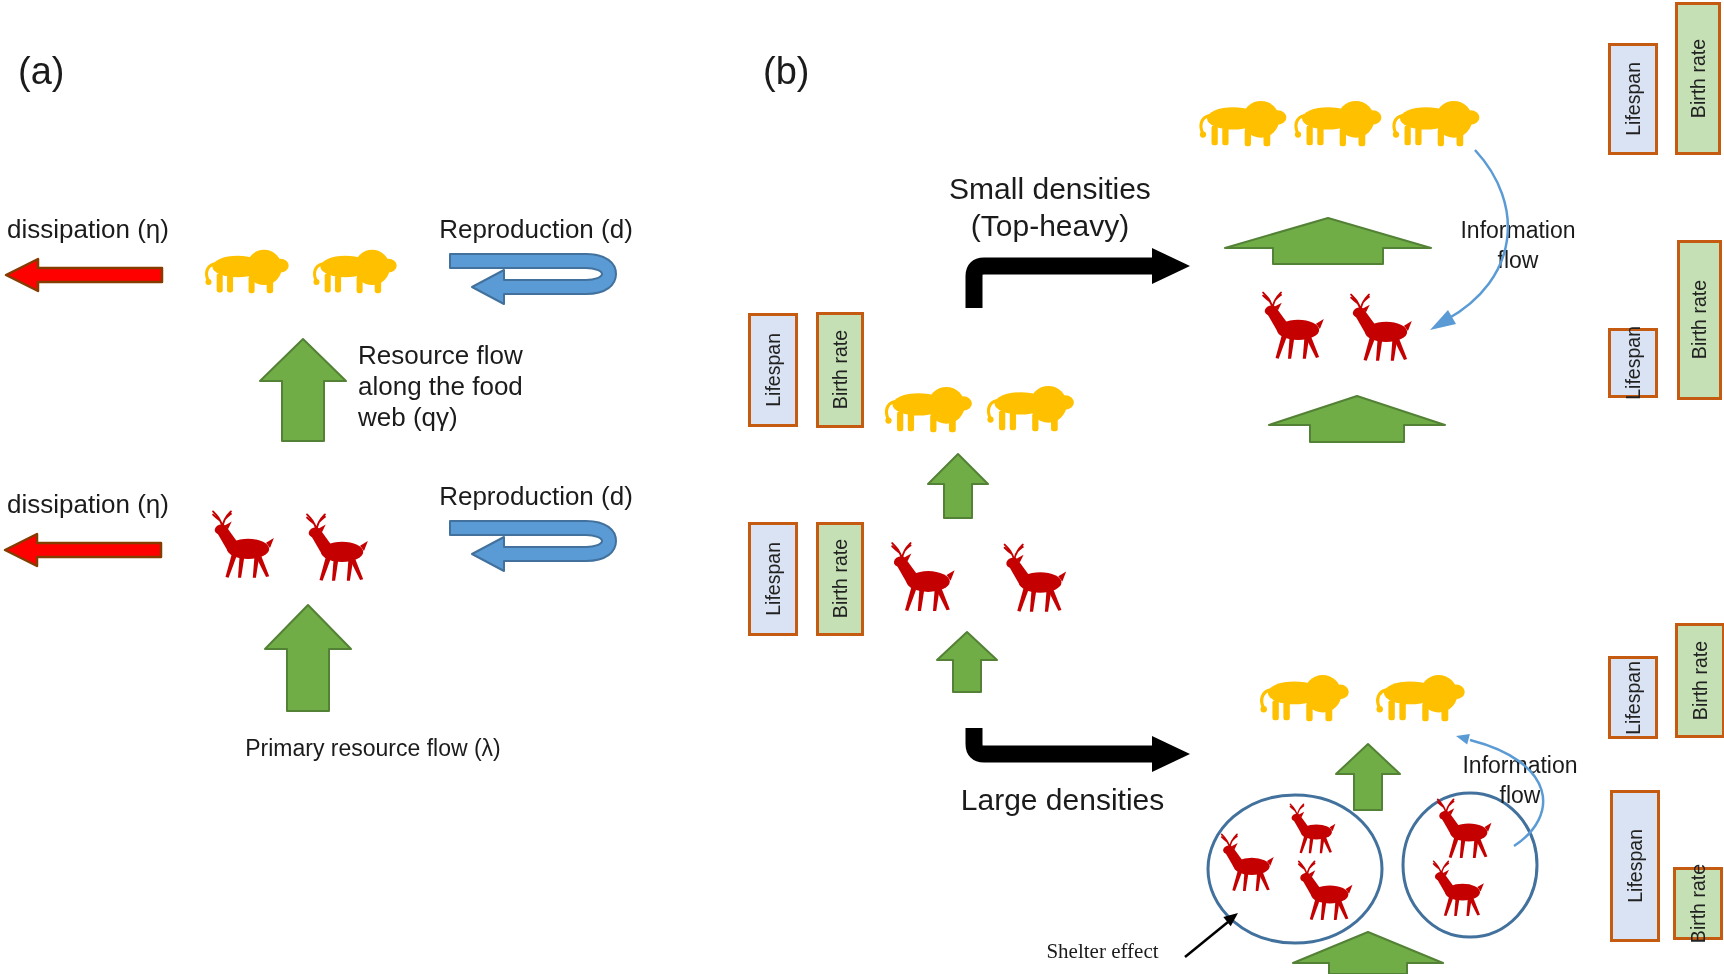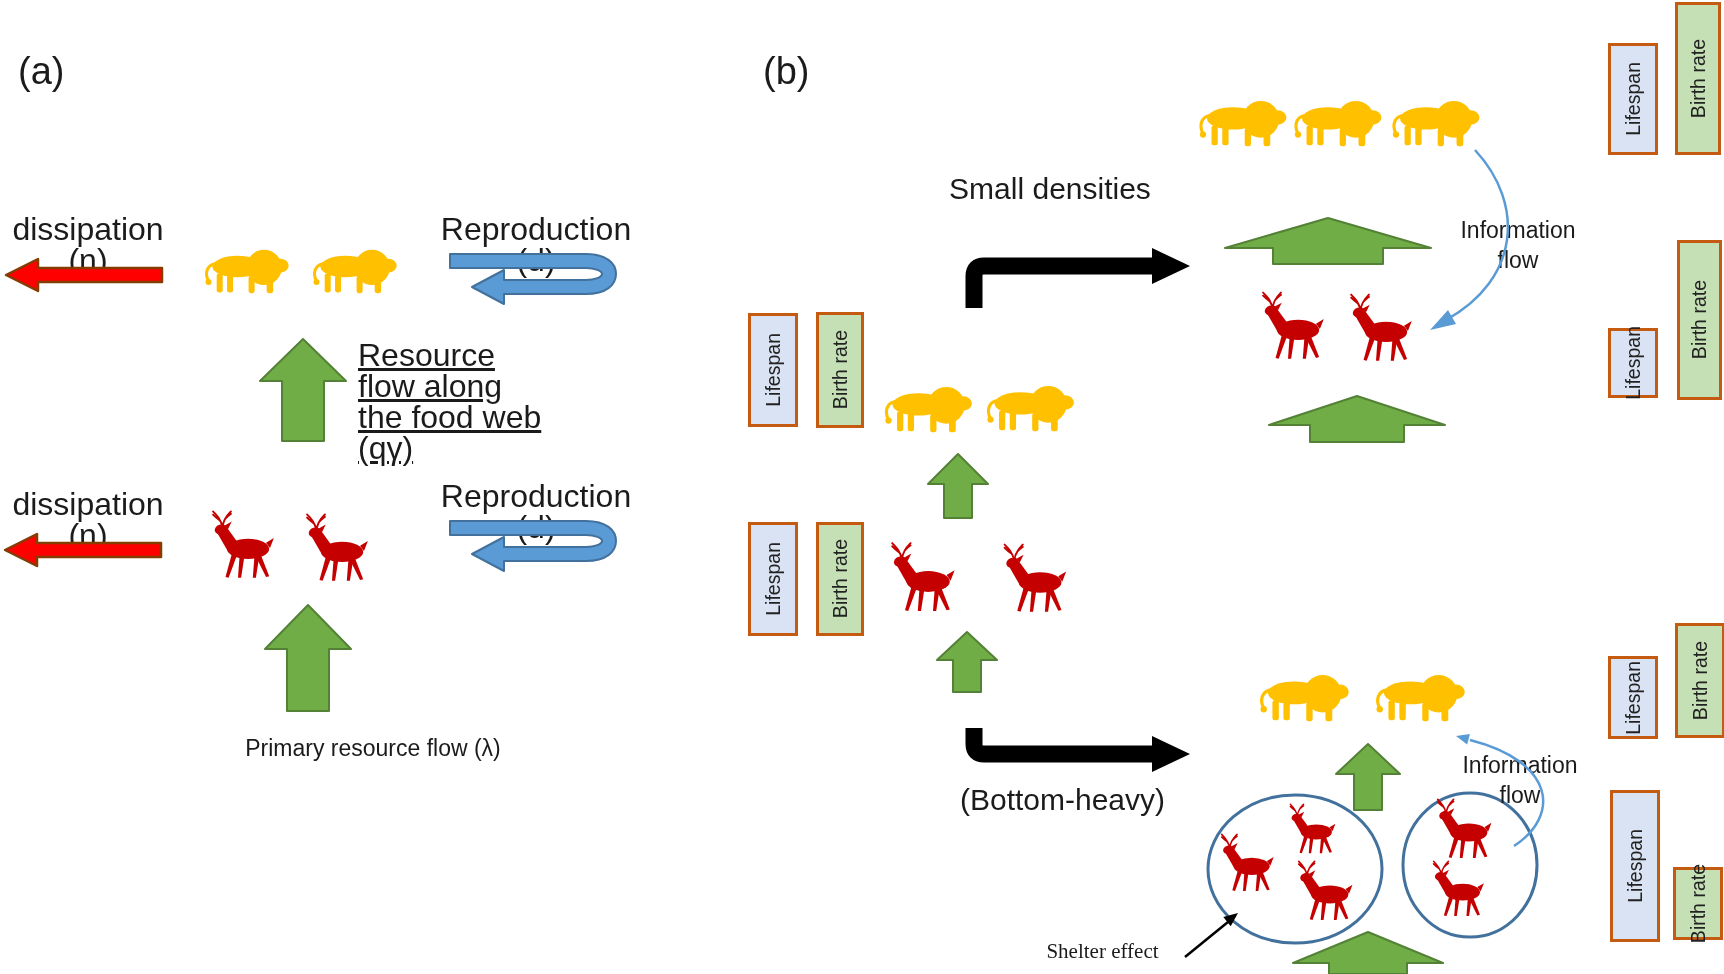--- a/index.html
+++ b/index.html
@@ -9,22 +9,22 @@
     --green-arrow:#70AD47; --green-arrow-dark:#538135;
     --black-arrow:#000000; --info-arrow:#5B9BD5;
     --lifespan-fill:#DAE3F3; --birth-fill:#C5E0B4; --trait-border:#C55A11;
     --circle-stroke:#41719C; --text:#1B1B1B;
   }
   html,body{margin:0;padding:0;background:#fff;}
   .canvas{position:relative;width:1724px;height:974px;background:#ffffff;overflow:hidden;
           font-family:"Liberation Sans", sans-serif;color:var(--text);}
   .abs{position:absolute;}
   .panel-label{font-size:38px;}
-  .row-label{font-size:32px;text-align:center;line-height:31px;}
-  .multiline{line-height:31px;text-decoration:underline;}
+  .row-label{font-size:26px;text-align:center;line-height:31px;}
+  .multiline{line-height:31px;}
   .big-label{font-size:30px;text-align:center;line-height:37px;}
   .info-label{font-size:23px;text-align:center;line-height:30px;}
   .shelter-label{font-size:21px;text-align:center;}
   .lionc{color:var(--lion);}
   .deerc{color:var(--deer);}
   .red-arrow-shape{fill:var(--red-arrow);stroke:var(--red-arrow-dark);stroke-width:2.5;stroke-linejoin:round;}
   .blue-arrow-shape{fill:var(--blue-arrow);stroke:var(--blue-arrow-dark);stroke-width:2;stroke-linejoin:round;}
   .green-arrow-shape{fill:var(--green-arrow);stroke:var(--green-arrow-dark);stroke-width:2;stroke-linejoin:round;}
   .black-arrow-line{fill:none;stroke:var(--black-arrow);stroke-width:17;}
   .black-arrow-head{fill:var(--black-arrow);}
@@ -110,23 +110,24 @@
 
   <svg class="abs" style="left:263px;top:603px;" width="90" height="110" viewBox="0 0 90 110">
     <polygon class="green-arrow-shape" points="45,2 88,46 66,46 66,108 24,108 24,46 2,46"></polygon>
   </svg>
   <div class="abs row-label" style="left:148px;top:733px;width:450px;font-size:23px;">Primary resource flow (λ)</div>
 
   <div class="abs panel-label" style="left:763px;top:50px;">(b)</div>
 
   <div class="abs big-label" style="left:920px;top:170px;width:260px;">
     <div>Small densities</div>
+    <div>(Top-heavy)</div>
   </div>
   <div class="abs big-label" style="left:930px;top:781px;width:265px;">
-    <div>(Bottom-heavy)</div>
+    <div>Large densities</div>
   </div>
 
   <svg class="abs" style="left:957px;top:240px;" width="240" height="70" viewBox="0 0 240 70">
     <path class="black-arrow-line" d="M17,68 L17,36 Q17,26 27,26 L195,26"></path>
     <polygon class="black-arrow-head" points="195,8 233,26 195,44"></polygon>
   </svg>
   <svg class="abs" style="left:957px;top:726px;" width="240" height="62" viewBox="0 0 240 62">
     <path class="black-arrow-line" d="M17,2 L17,18 Q17,28 27,28 L195,28"></path>
     <polygon class="black-arrow-head" points="195,10 233,28 195,46"></polygon>
   </svg>

